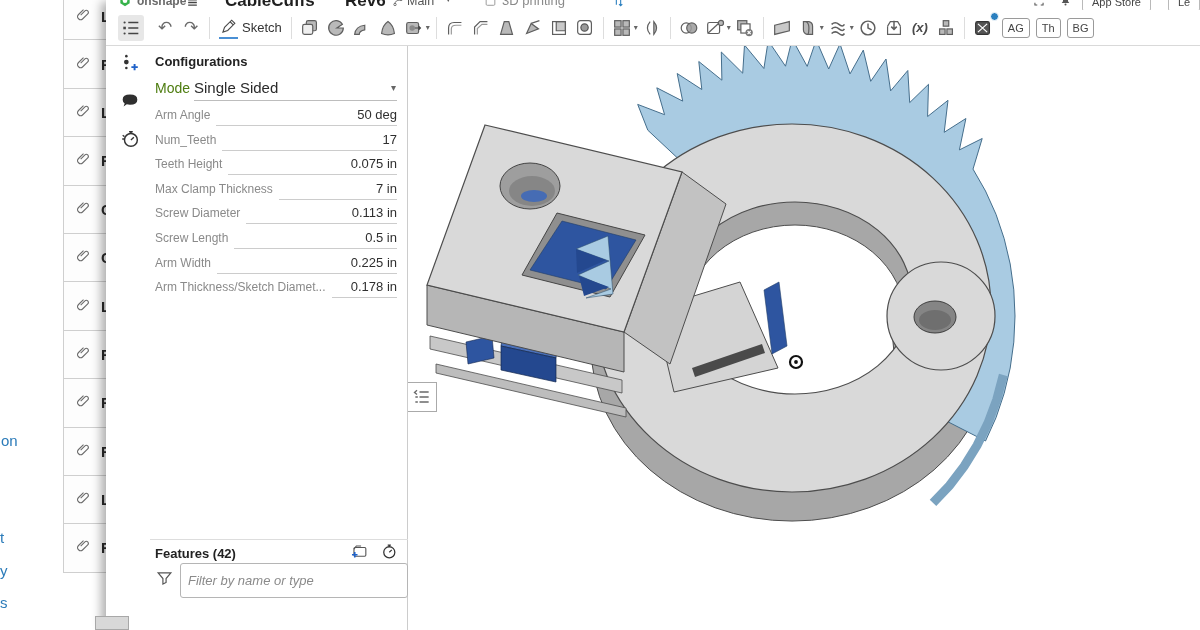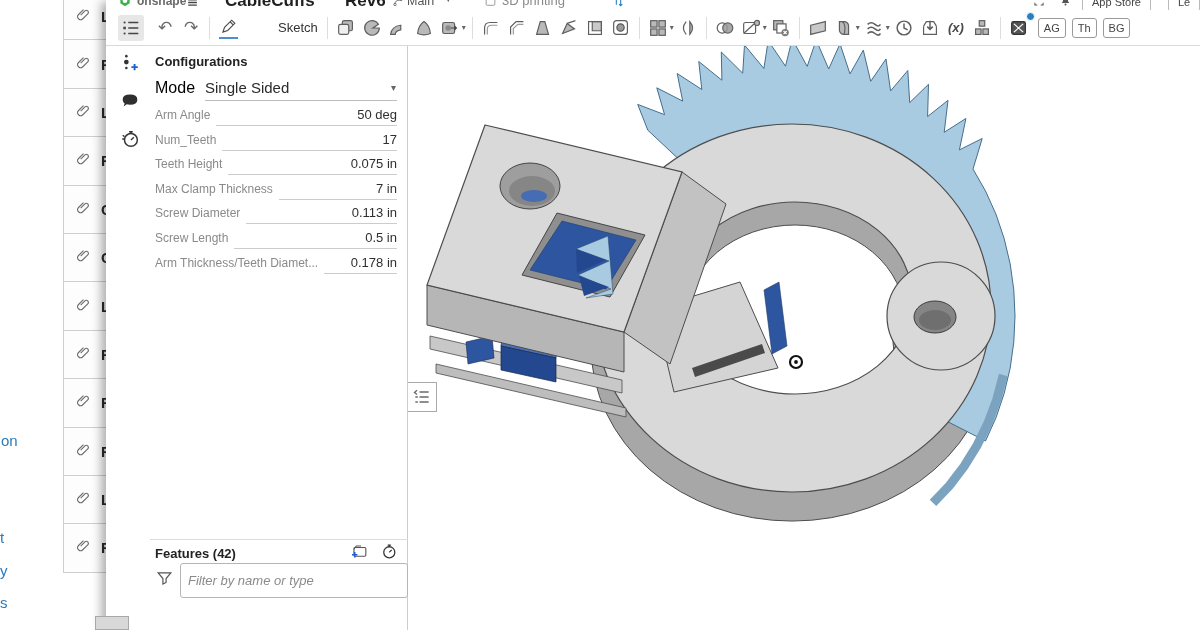--- a/index.html
+++ b/index.html
@@ -37,37 +37,37 @@
   .tbtn { width:26px; height:26px; display:flex; align-items:center; justify-content:center;
           border-radius:3px; flex:0 0 auto; }
   .tbtn.active { background:#e7e7e7; }
   .tbtn svg { stroke:#5f5f5f; fill:none; stroke-width:1.3; }
   .fillg { fill:#b9b9b9; stroke:#5f5f5f; }
   .tsep { width:1px; height:22px; background:#ddd; margin:0 5px; flex:0 0 auto; }
   .glyph { font-size:17px; color:#6a6a6a; line-height:1; }
   .caret { font-size:8px; color:#666; margin:0 1px 0 -1px; flex:0 0 auto; }
   .sketch-group { display:flex; align-items:center; gap:4px; margin:0 4px; flex:0 0 auto; }
   .sketch-ico { border-bottom:2px solid #4a8fd4; padding-bottom:1px; display:flex; }
-  .sketch-lbl { font-size:13px; color:#333;margin-left:36px; }
+  .sketch-lbl { font-size:13px; color:#333; }
   .var-glyph { font-size:13px; font-weight:bold; font-style:italic; color:#4a4a4a; }
   .custom-btn { border:1px solid #9a9a9a; border-radius:3px; color:#444; font-size:11px;
                 padding:3px 5px; margin-left:6px; background:#fff; flex:0 0 auto; }
   .badge { position:absolute; top:-3px; right:-3px; width:9px; height:9px; border-radius:50%;
            background:#2a7fbf; border:1px solid #fff; }
 
   
   .left-rail { position:absolute; left:8px; top:50px; width:32px; display:flex;
                flex-direction:column; align-items:center; gap:12px; }
   .rail-btn { width:26px; height:26px; display:flex; align-items:center; justify-content:center; }
 
   .config-panel { position:absolute; left:44px; top:46px; width:258px; bottom:0;
                   border-right:1px solid #ccc; background:#fff; padding:8px 10px 0 5px; }
   .cfg-title { font-size:13px; font-weight:bold; color:#222; margin-bottom:10px; }
   .mode-row { display:flex; align-items:baseline; margin-bottom:6px; }
-  .mode-label { font-size:16px; color:#000000; margin-right:10px; }
+  .mode-label { font-size:14px; color:#4d7c0f; margin-right:4px; }
   .mode-value-box { flex:1; display:flex; align-items:center; border-bottom:1px solid #bdbdbd;
                     padding-bottom:4px; }
   .mode-value { font-size:15px; color:#2b2b2b; flex:1; }
   .p-row { display:flex; align-items:baseline; height:24.6px; }
   .p-label { font-size:12px; color:#8a8a8a; white-space:nowrap; padding-right:6px; }
   .p-value { flex:1; text-align:right; font-size:13px; color:#2f2f2f;
              border-bottom:1px solid #cccccc; padding-bottom:3px; }
   .features-hdr { position:absolute; left:44px; top:539px; width:258px; height:22px;
                   border-top:1px solid #ddd; display:flex; align-items:center; padding:6px 10px 0 5px; }
   .features-title { font-size:13px; font-weight:bold; color:#222; flex:1; }
@@ -445,21 +445,25 @@
       </div>
     <div class="p-row">
         <span class="p-label">Screw Diameter</span>
         <span class="p-value">0.113 in</span>
       </div>
     <div class="p-row">
         <span class="p-label">Screw Length</span>
         <span class="p-value">0.5 in</span>
       </div>
     <div class="p-row">
-        <span class="p-label">Arm Thickness/Teeth Diamet...</span>
+        <span class="p-label">Arm Width</span>
+        <span class="p-value">0.225 in</span>
+      </div>
+    <div class="p-row">
+        <span class="p-label">Arm Thickness/Sketch Diamet...</span>
         <span class="p-value">0.178 in</span>
       </div>
   </div>
 
   <div class="features-hdr">
     <span class="features-title">Features (42)</span>
     <span style="margin-right:10px;"><svg width="19" height="19" viewBox="0 0 24 24">
           <rect x="5" y="7" width="15" height="11" rx="1.5" fill="none" stroke="#555" stroke-width="1.4"></rect>
           <path d="M5 9 l3-4 h6" fill="none" stroke="#555" stroke-width="1.4"></path>
           <path d="M2.5 16 h7 M6 12.5 v7" stroke="#1f62c9" stroke-width="2"></path>

